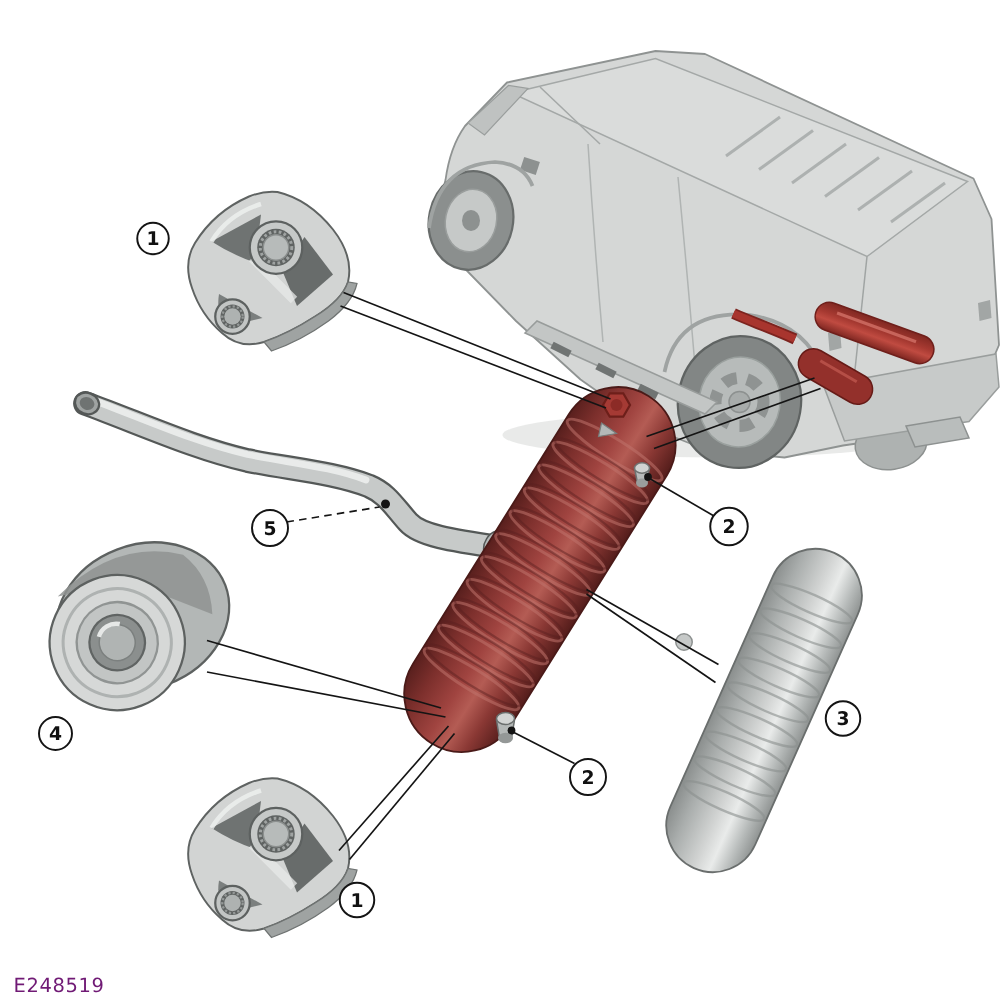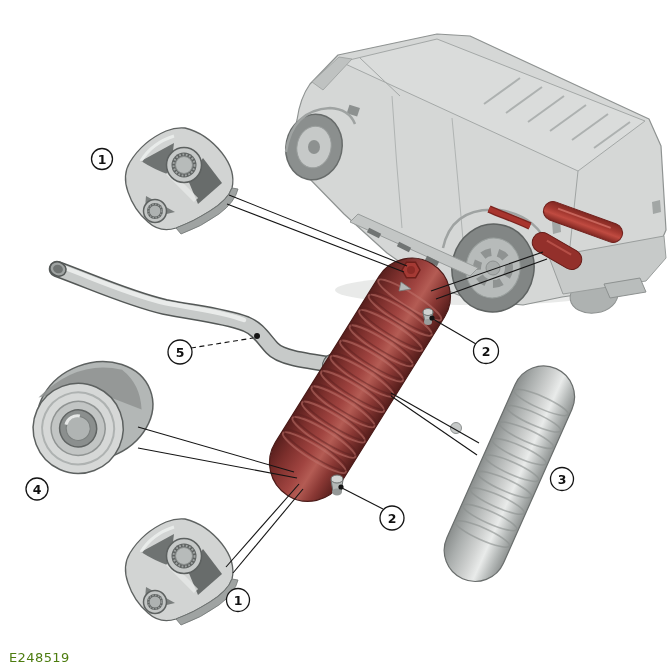--- a/index.html
+++ b/index.html
@@ -8,21 +8,21 @@
     overflow:hidden; font-family:"DejaVu Sans", sans-serif;
   }
   svg { position:absolute; left:0; top:0; }
   .ld   { stroke:#141414; stroke-width:1.1; fill:none; }
   .ldash{ stroke:#141414; stroke-width:1.1; fill:none; stroke-dasharray:5 3.5; }
   .dot  { fill:#141414; }
   .co   { fill:#ffffff; stroke:#141414; stroke-width:1.3; }
   .cot  { font:700 12.5px "DejaVu Sans", sans-serif; fill:#111; text-anchor:middle; }
   .figcode {
     position:absolute; left:9px; top:650px;
-    font:13px "DejaVu Sans", sans-serif; color:#4d7c0f; letter-spacing:.4px;
+    font:13px "DejaVu Sans", sans-serif; color:#701a75; letter-spacing:.4px;
   }
 </style>
 </head>
 <body>
 
 <div class="canvas">
 <svg width="672" height="672" viewBox="0 0 672 672">
   <defs>
     <linearGradient id="gradMuffler" x1="0" y1="-39" x2="0" y2="39" gradientUnits="userSpaceOnUse">
       <stop offset="0" stop-color="#571f1d"></stop>

